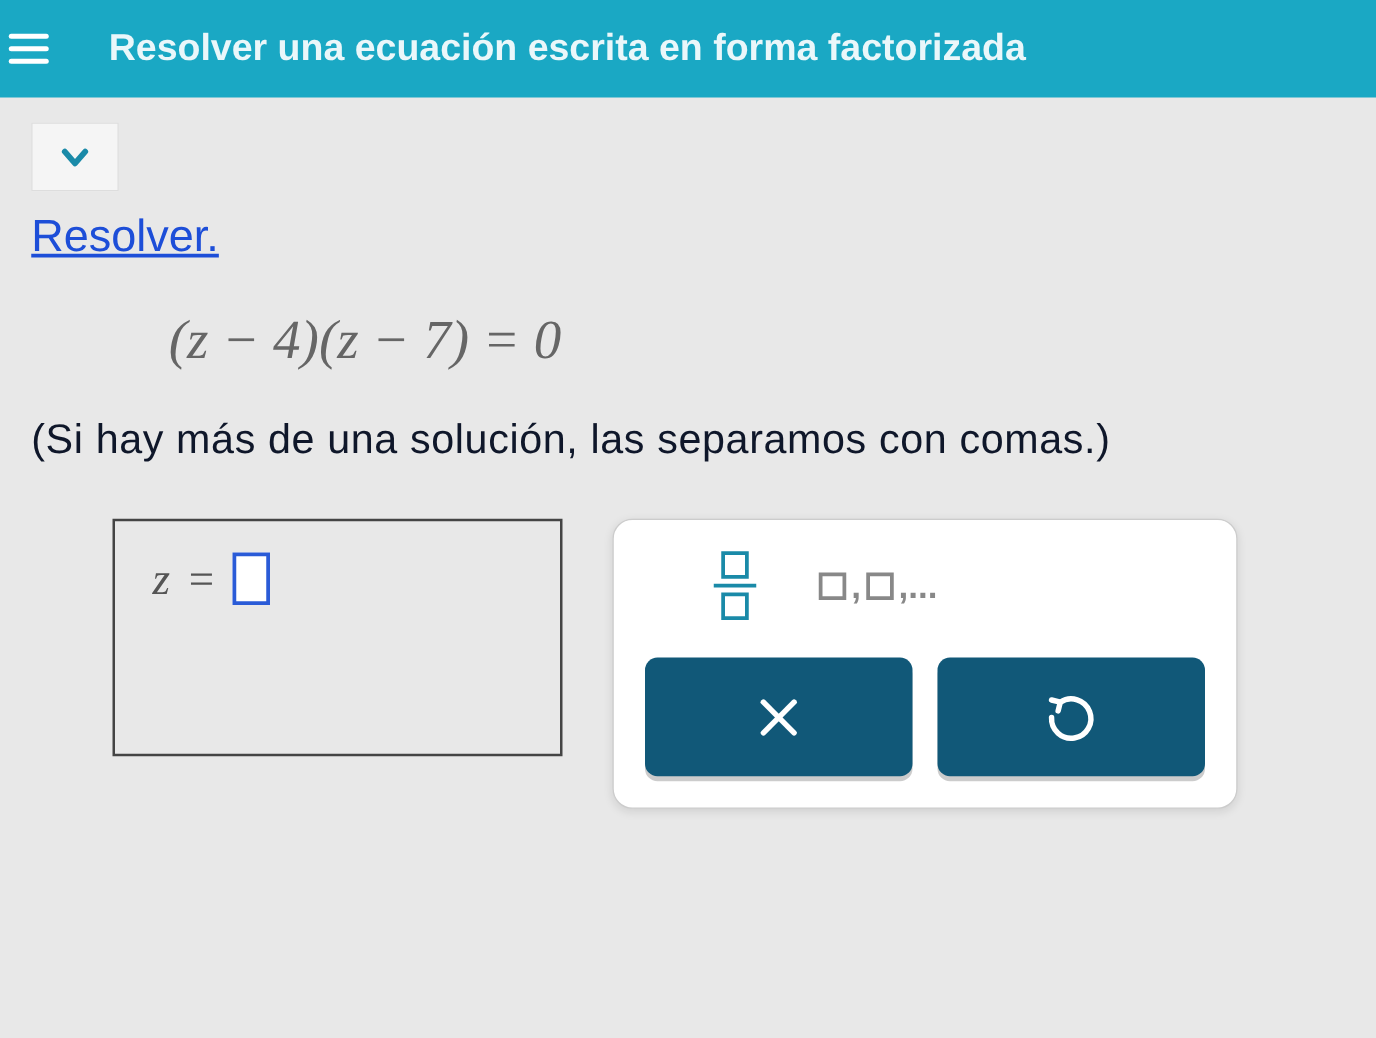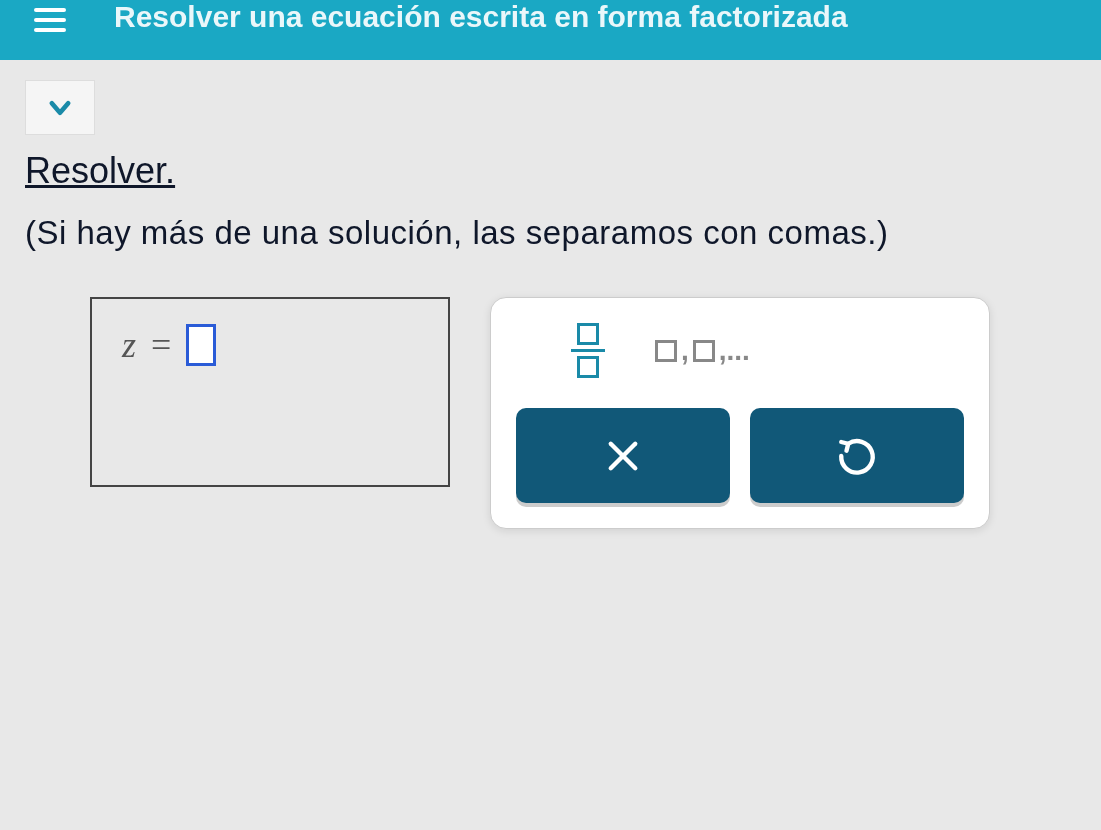--- a/index.html
+++ b/index.html
@@ -5,23 +5,24 @@
     * { margin: 0; padding: 0; box-sizing: border-box; }
     body {
       font-family: Arial, Helvetica, sans-serif;
       background: #e8e8e8;
       width: 1101px;
       height: 830px;
       overflow: hidden;
     }
     .header {
       background: #1aa8c4;
-      height: 60px;
-      display: flex;
-      padding-left: 34px;
+      height: 78px;
+      display: flex;
+      align-items: center;
+      padding-left: 7px;
     }
     .hamburger {
       width: 40px;
       height: 40px;
       display: flex;
       flex-direction: column;
       justify-content: center;
       gap: 6px;
       cursor: pointer;
     }
@@ -48,23 +49,23 @@
       border: 1px solid #ddd;
       display: flex;
       align-items: center;
       justify-content: center;
       margin-bottom: 15px;
       cursor: pointer;
     }
     .chevron-box svg { width: 28px; height: 28px; }
     .instruction {
       font-size: 36px;
-      color: #0f172a;
+      color: #1d4ed8;
       text-decoration: underline;
-      margin-bottom: 22px;
+      margin-bottom: 36px;
     }
     .equation {
       font-family: 'Times New Roman', serif;
       font-size: 44px;
       font-style: italic;
       color: #666;
       margin-left: 110px;
       margin-bottom: 35px;
     }
     .hint {
@@ -180,20 +181,21 @@
 
 <div class="content">
   <div class="chevron-box">
     <svg viewBox="0 0 24 24" fill="none" stroke="#1a8aa8" stroke-width="4" stroke-linecap="round" stroke-linejoin="round">
       <polyline points="5 8 12 16 19 8"></polyline>
     </svg>
   </div>
 
   <div class="instruction">Resolver.</div>
 
+  <div class="equation">(z − 4)(z − 7) = 0</div>
 
   <div class="hint">(Si hay más de una solución, las separamos con comas.)</div>
 
   <div class="work-area">
     <div class="answer-box">
       <div class="answer-eq">
         <span>z</span>
         <span style="font-style:normal;">=</span>
         <span class="input-slot"></span>
       </div>

